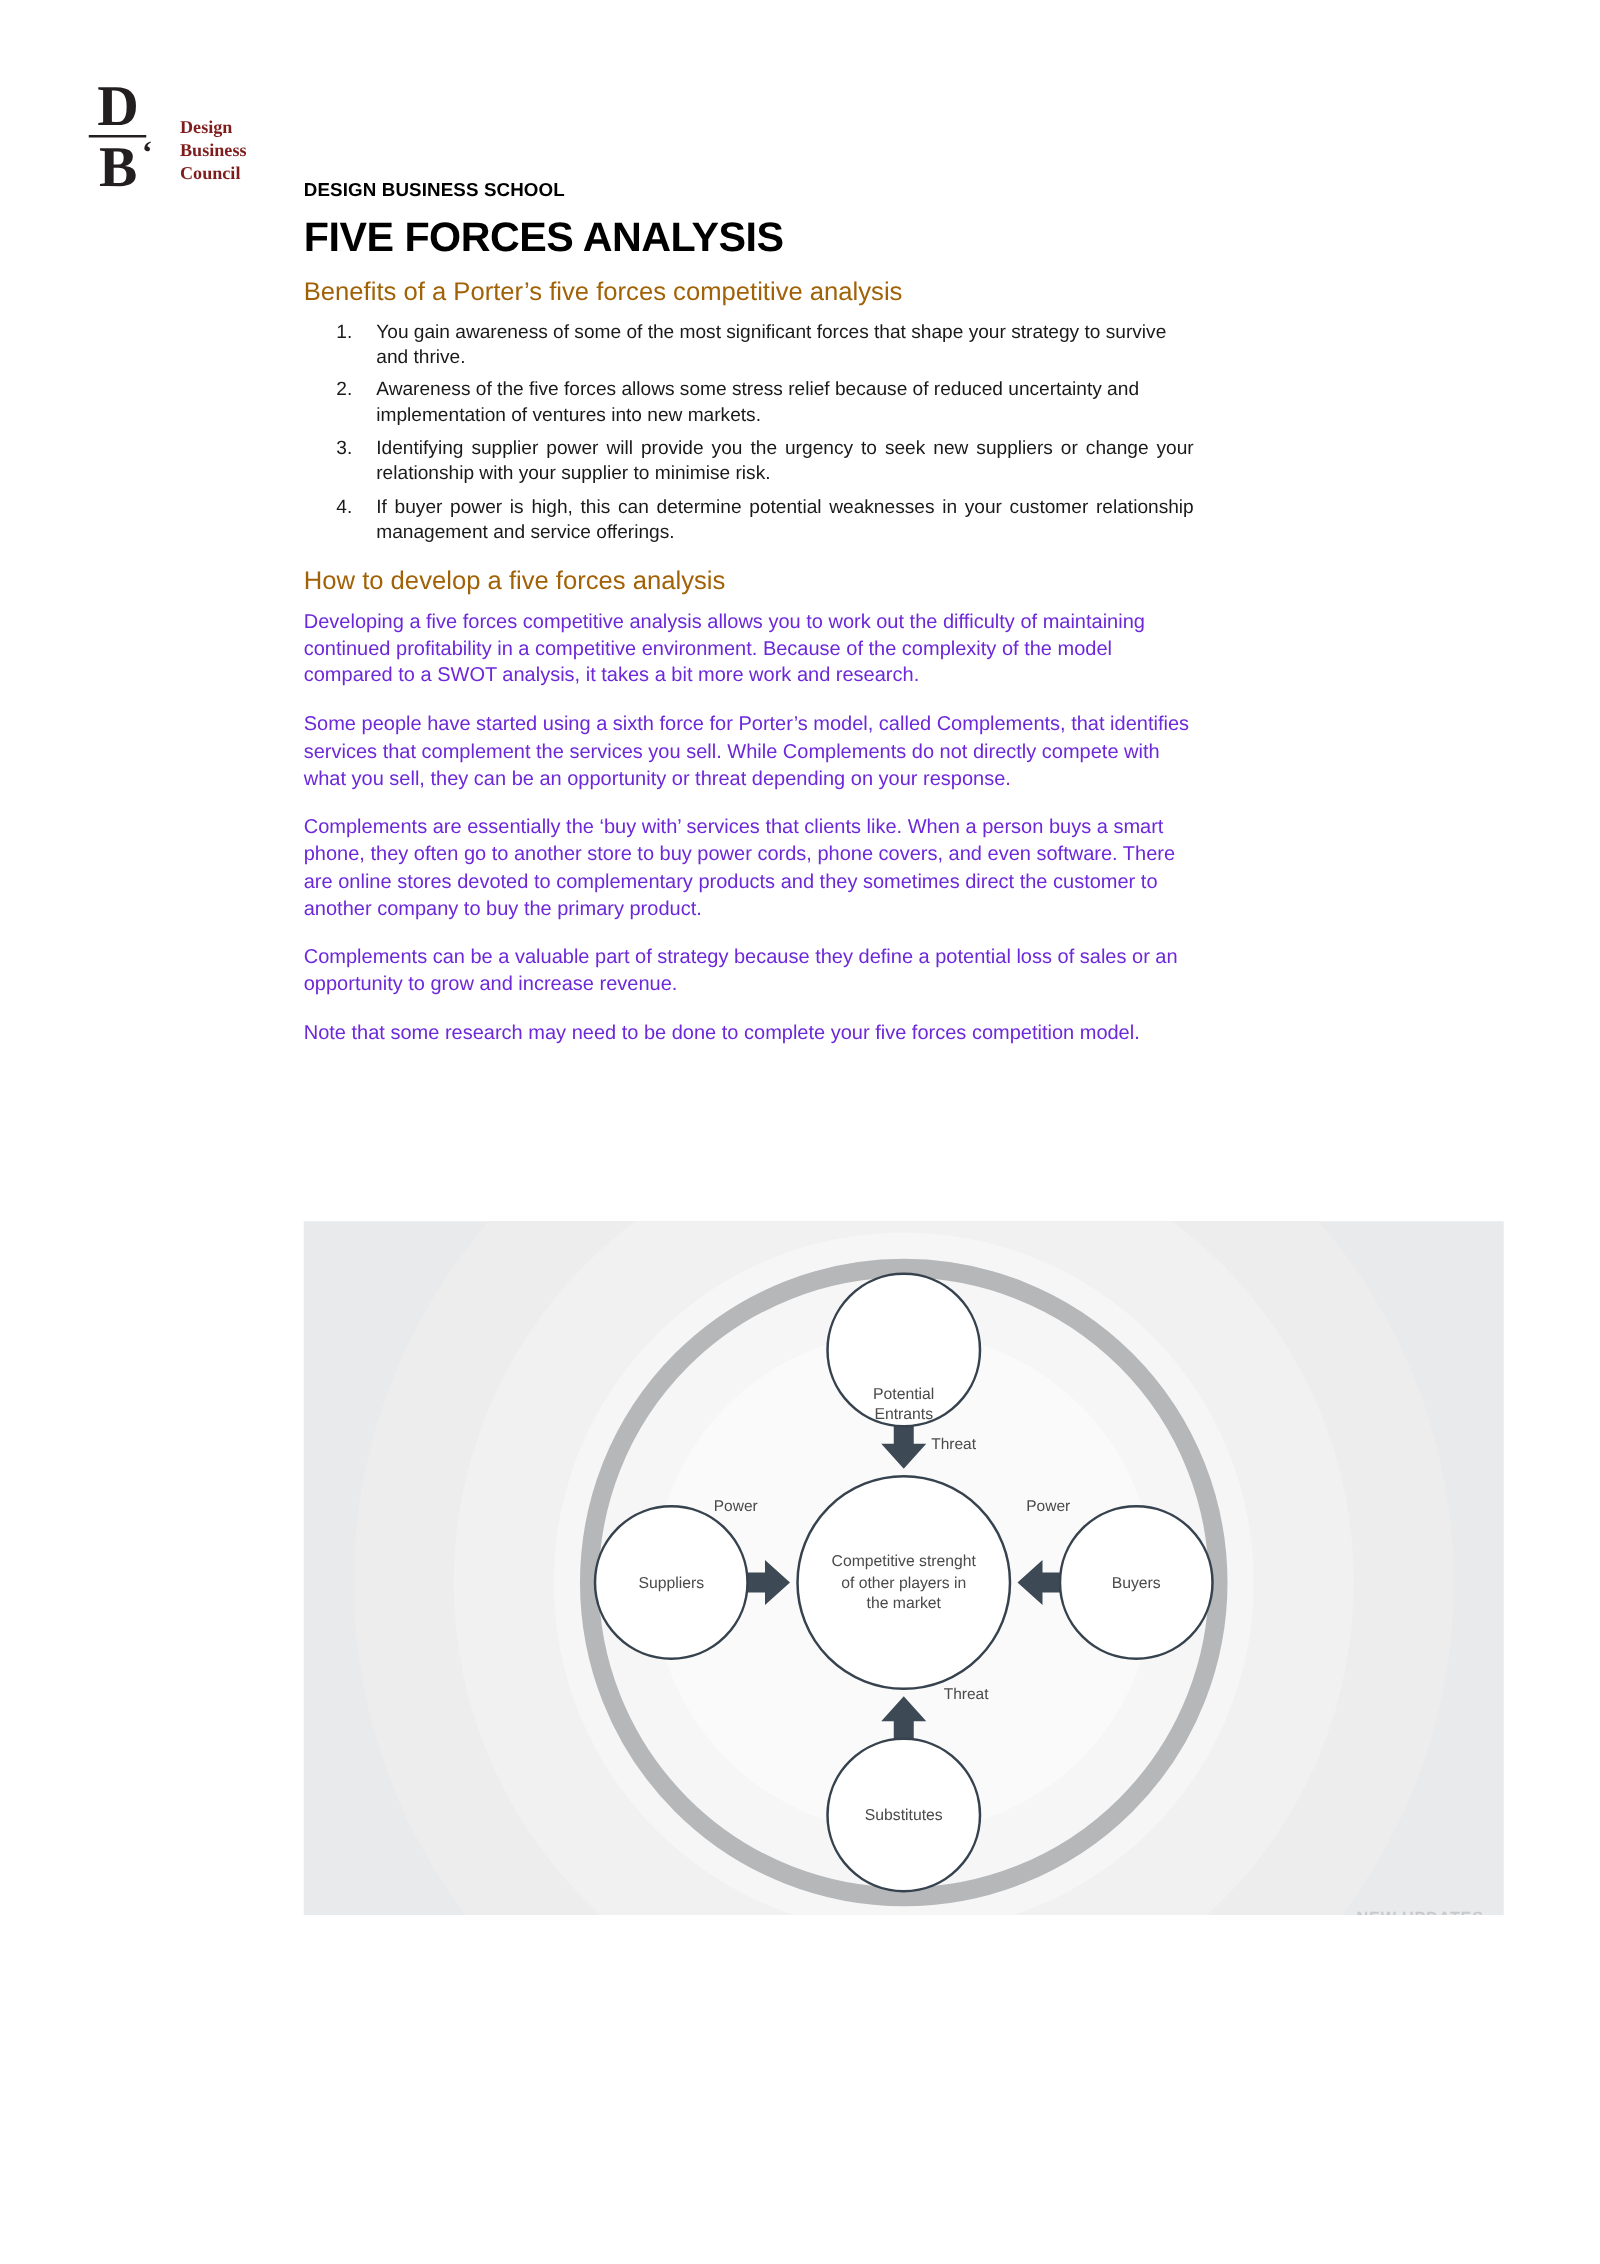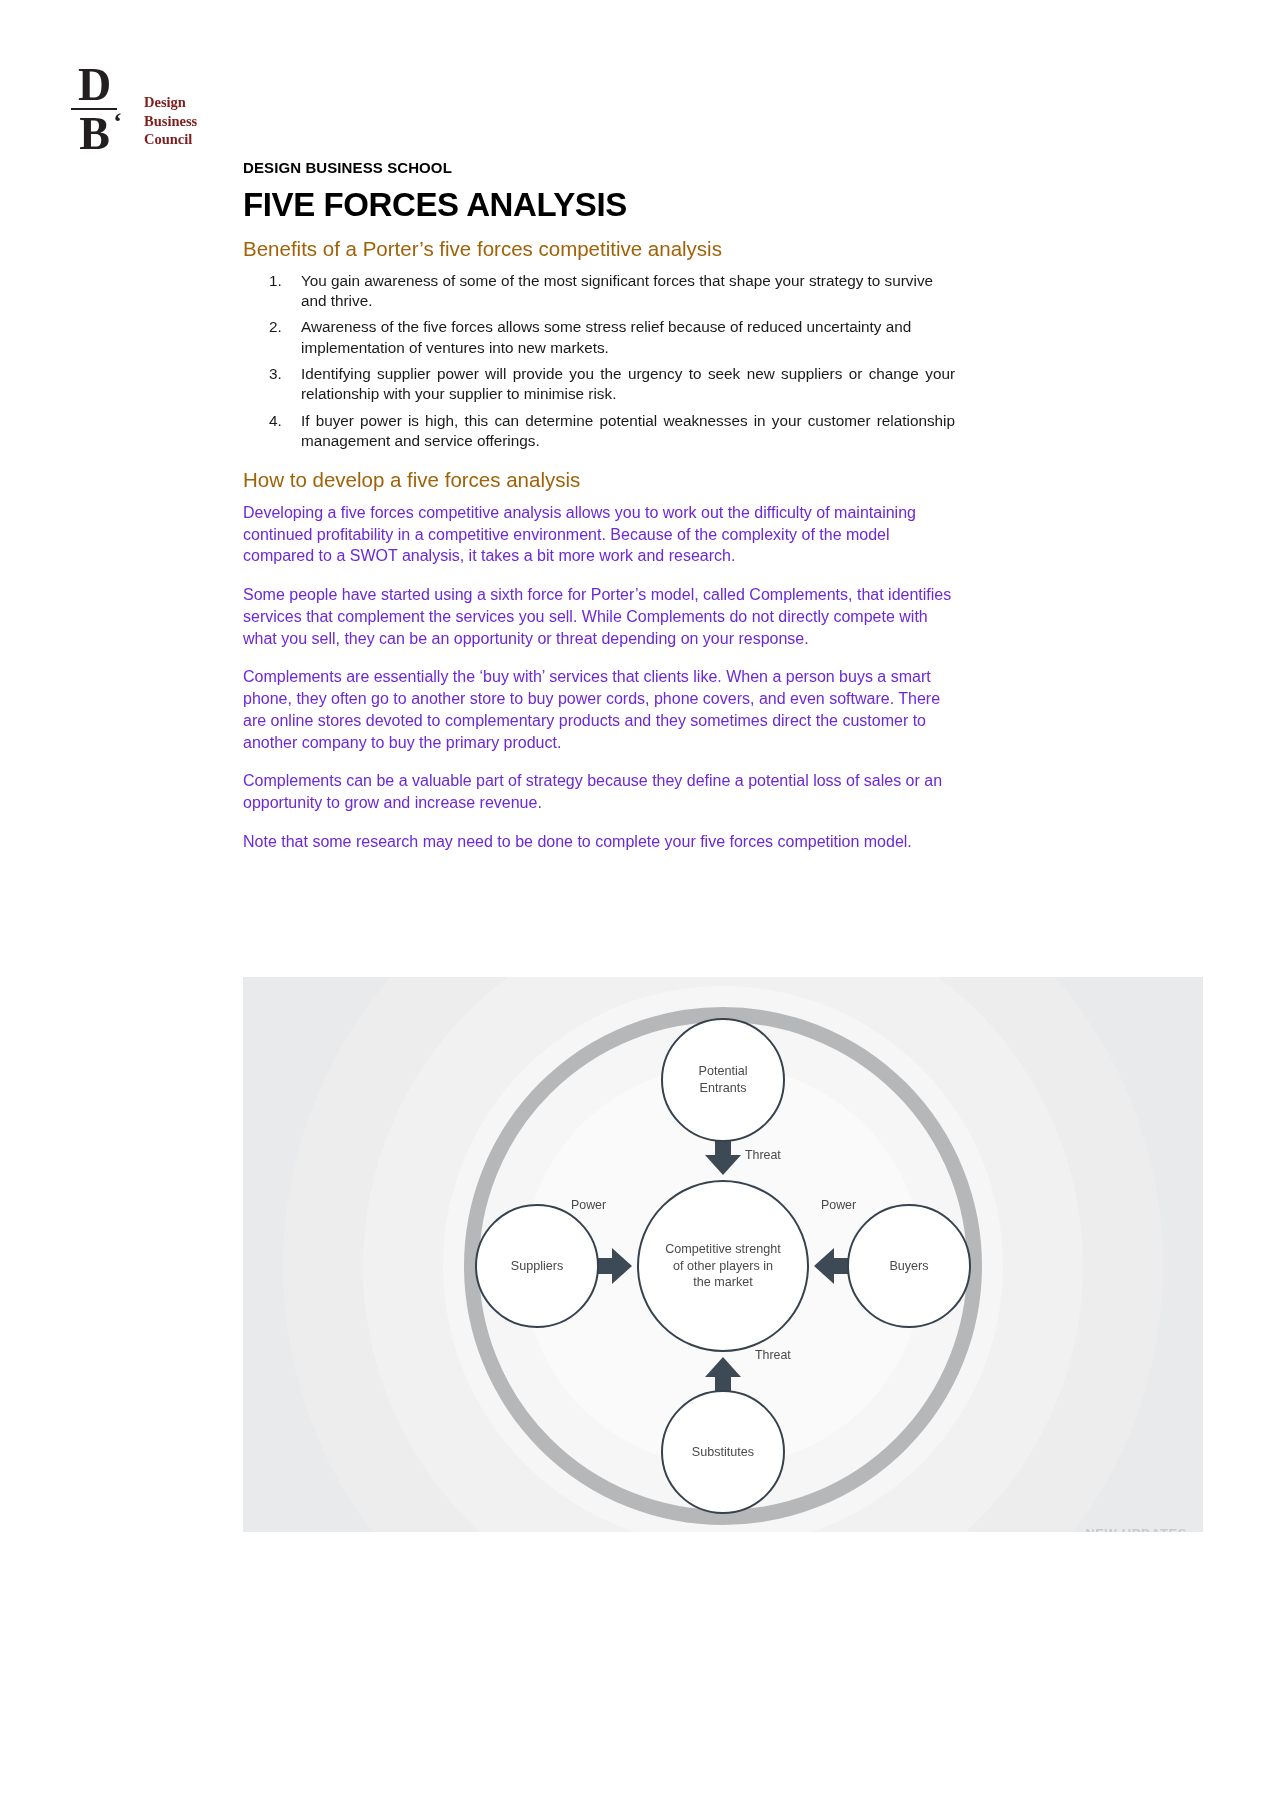--- a/index.html
+++ b/index.html
@@ -85,21 +85,21 @@
     position: absolute;
     left: 243px;
     top: 143px;
     width: 712px;
   }
   #eyebrow {
     font-size: 15px;
     font-weight: 700;
     letter-spacing: 0.1px;
     color: #000;
-    margin: 16px 0 12px 0;
+    margin: 1px 0 12px 0;
   }
   #doc-title {
     font-size: 33px;
     font-weight: 700;
     letter-spacing: -0.4px;
     line-height: 1.06;
     margin: 0 0 14px 0;
     color: #000;
   }
   h2.section-heading {
@@ -218,20 +218,21 @@
   #node-center {
     left: 50%; top: 52%;
     width: 172px; height: 172px;
     margin-left: -86px; margin-top: -86px;
   }
   #node-entrants {
     left: 50%; top: 52%;
     width: 124px; height: 124px;
     margin-left: -62px; margin-top: -62px;
     transform: translateY(-186px);
+    align-items: flex-end;
   }
   #node-substitutes {
     left: 50%; top: 52%;
     width: 124px; height: 124px;
     margin-left: -62px; margin-top: -62px;
     transform: translateY(186px);
   }
   #node-suppliers {
     left: 50%; top: 52%;
     width: 124px; height: 124px;

